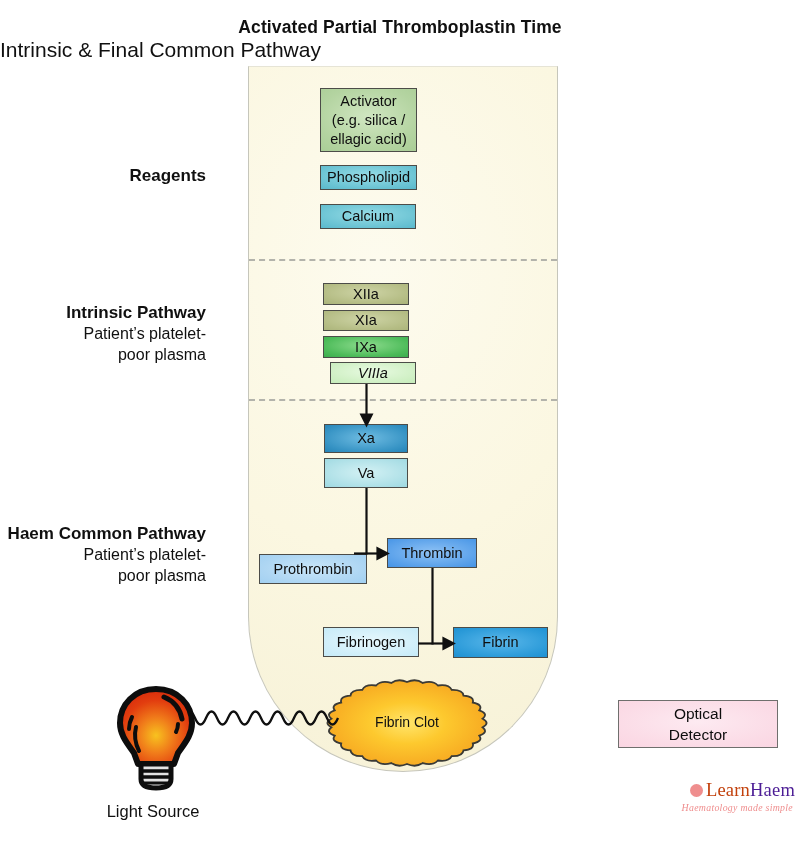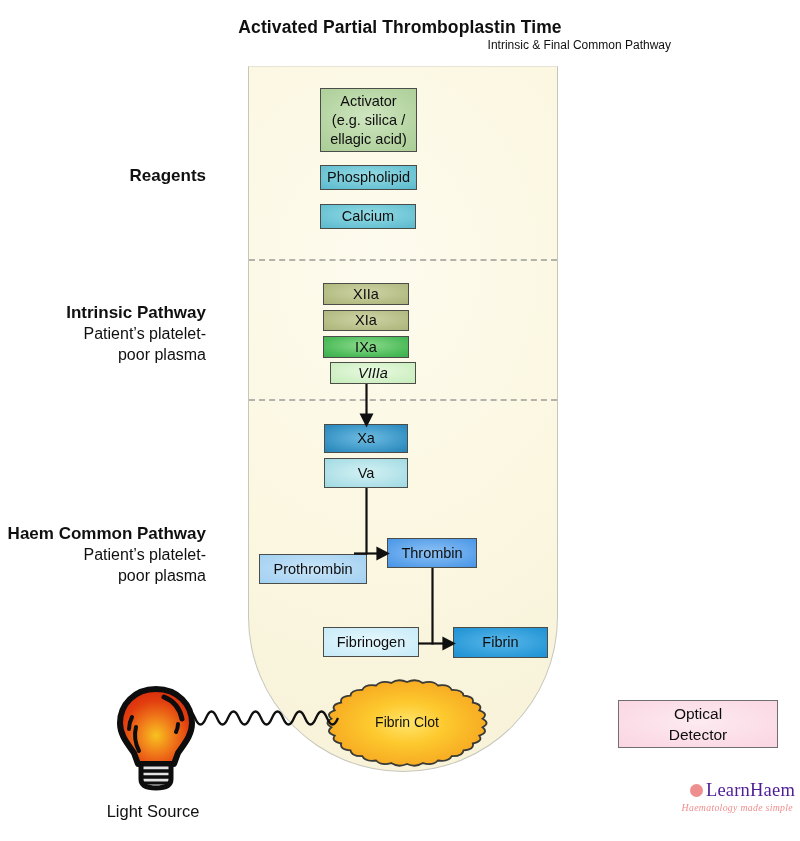--- a/index.html
+++ b/index.html
@@ -2,21 +2,21 @@
 <html><head>
 <meta charset="utf-8">
 <style>
   html,body{margin:0;padding:0;background:#ffffff;}
   .stage{position:relative;width:800px;height:841px;background:#ffffff;overflow:hidden;
          font-family:"Liberation Sans",sans-serif;color:#101010;}
 
   
   .title-main{position:absolute;top:17px;left:0;width:800px;text-align:center;
               font-size:17.5px;font-weight:bold;letter-spacing:.1px;}
-  .title-sub{position:absolute;top:38px;left:0;width:671px;text-align:right;font-size:12px;}
+  .title-sub{position:absolute;top:38px;left:0;width:671px;text-align:left;font-size:21px;}
 
   
   .tube{position:absolute;left:248px;top:66px;width:310px;height:706px;box-sizing:border-box;
         border:1.6px solid #c6c6bb;border-top:1.6px solid #e6e4d6;
         border-radius:0 0 155px 155px;
         background:radial-gradient(ellipse 420px 520px at 42% 28%, #fdfbee 0%, #fbf7e1 55%, #f7f2d8 100%);}
   .dash-line{position:absolute;left:249px;width:308px;height:0;border-top:2px dashed #b3b3ab;}
   .dash-top{top:259px;} .dash-bottom{top:399px;}
 
   
@@ -67,21 +67,21 @@
   .clot-label{position:absolute;left:347px;top:714px;width:120px;text-align:center;font-size:14px;}
 
   .bulb{position:absolute;left:108px;top:684px;width:96px;height:112px;}
   .light-label{position:absolute;left:77px;top:802px;width:152px;text-align:center;font-size:16.5px;}
 
   
   .brand{position:absolute;left:630px;top:780px;width:165px;text-align:right;}
   .brand-line{display:flex;align-items:center;justify-content:flex-end;gap:3px;}
   .brand-dot{width:13px;height:13px;border-radius:50%;background:#ef8e8e;display:inline-block;}
   .brand-text{font-family:"Liberation Serif",serif;font-size:18.5px;letter-spacing:.2px;}
-  .brand-learn{color:#4c1d95;} .brand-haem{color:#4c1d95;}
+  .brand-learn{color:#c2410c;} .brand-haem{color:#4c1d95;}
   .brand-tagline{font-family:"Liberation Serif",serif;font-style:italic;font-size:9.8px;
                  color:#ef8e8e;margin-top:1px;padding-right:2px;letter-spacing:.3px;}
 </style>
 </head>
 <body>
 
 <div class="stage">
 
   <div class="title-main">Activated Partial Thromboplastin Time</div>
   <div class="title-sub">Intrinsic &amp; Final Common Pathway</div>

